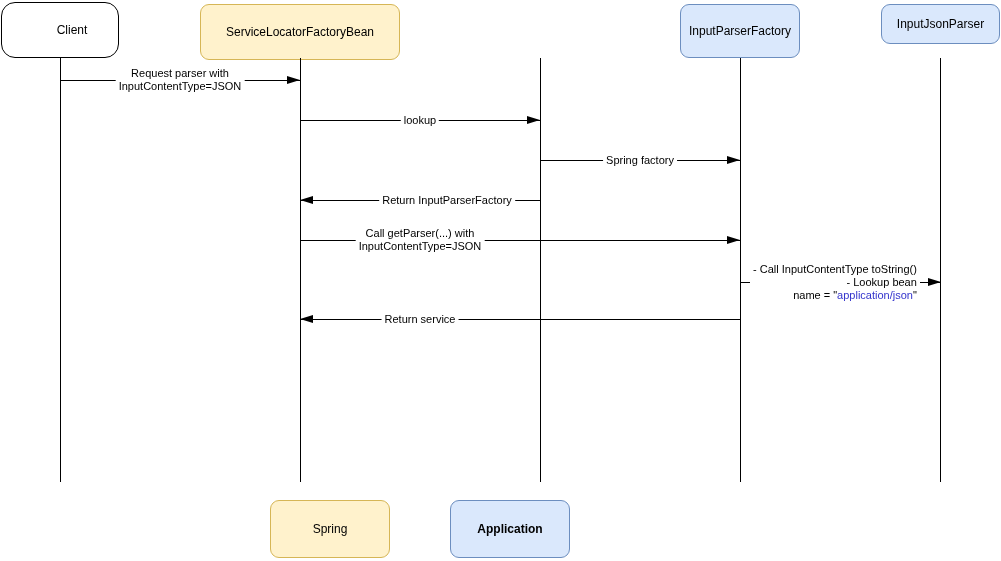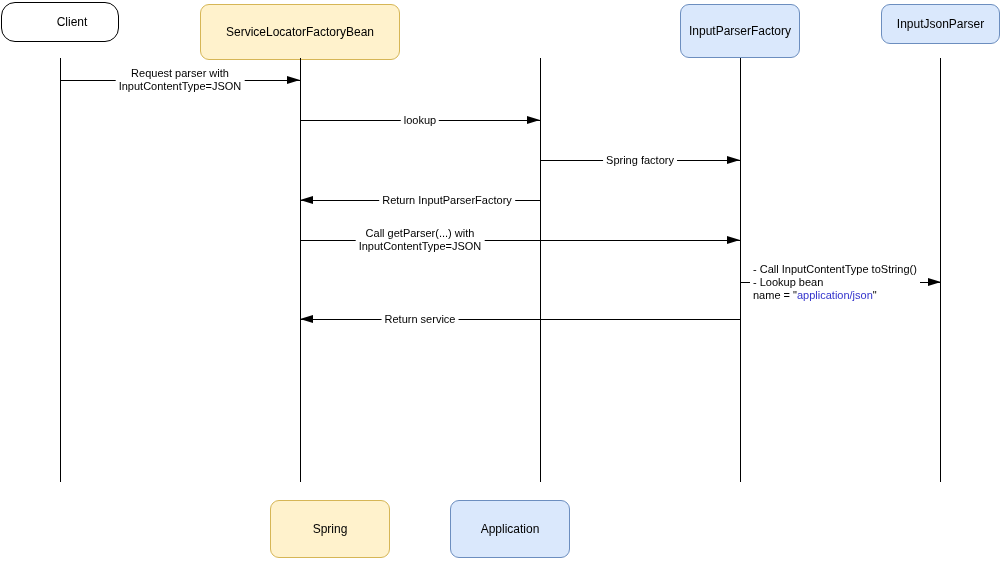--- a/index.html
+++ b/index.html
@@ -63,30 +63,30 @@
     transform: translate(-50%, -50%);
     background: #ffffff;
     padding: 0 3px;
     font-size: 11px;
     line-height: 13px;
     text-align: center;
     white-space: nowrap;
   }
   .msg-label.note {
     transform: translateY(-50%);
-    text-align: left;
+    text-align: right;
   }
   .hl { color: var(--highlight-text, #3333CC); }
 </style>
 </head>
 <body>
 
 <div class="canvas">
 
-  <div class="actor theme-plain" style="left:1px; top:2px; width:118px; height:40px;padding-left:24px;">Client</div>
+  <div class="actor theme-plain" style="left:1px; top:2px; width:118px; height:56px;padding-left:24px;">Client</div>
   <div class="actor theme-spring" style="left:200px; top:4px; width:200px; height:56px;">ServiceLocatorFactoryBean</div>
   <div class="actor theme-application" style="left:680px; top:4px; width:120px; height:54px;">InputParserFactory</div>
   <div class="actor theme-application" style="left:881px; top:4px; width:119px; height:40px;">InputJsonParser</div>
 
   <div class="lifeline" style="left:60px;"></div>
   <div class="lifeline" style="left:300px;"></div>
   <div class="lifeline" style="left:540px;"></div>
   <div class="lifeline" style="left:740px;"></div>
   <div class="lifeline" style="left:940px;"></div>
 
@@ -137,15 +137,15 @@
     <div>- Call InputContentType toString()</div>
     <div>- Lookup bean</div>
     <div><span>name = "</span><span class="hl">application/json</span><span>"</span></div>
   </div>
 
   <div class="msg-label" style="left:420px; top:319px;">
     <div>Return service</div>
   </div>
 
   <div class="actor theme-spring" style="left:270px; top:500px; width:120px; height:58px;">Spring</div>
-  <div class="actor theme-application" style="left:450px; top:500px; width:120px; height:58px;">Application</div>
+  <div class="actor theme-application" style="left:450px; top:500px; width:120px; height:58px;font-weight:bold;">Application</div>
 
 </div>
 
 </body></html>

